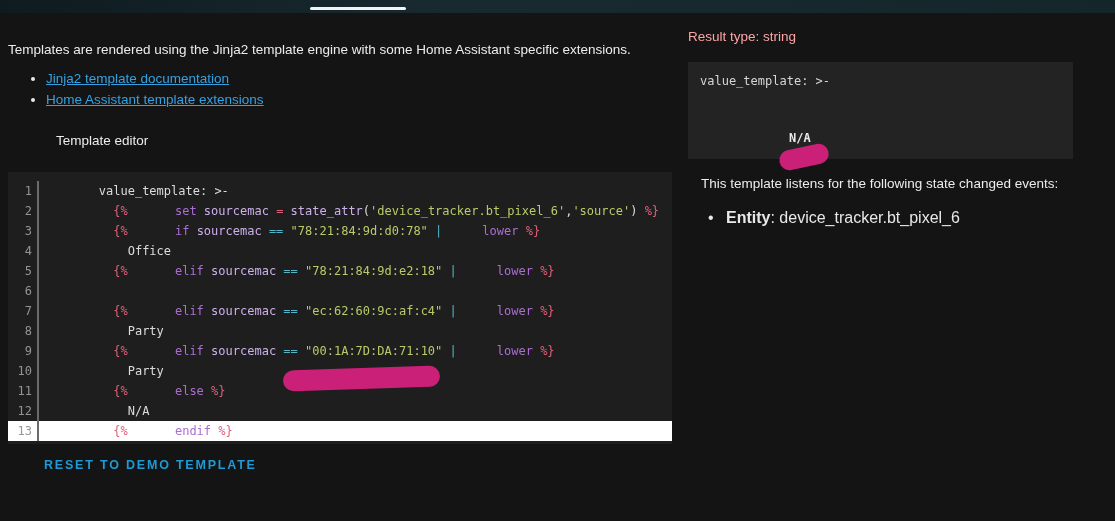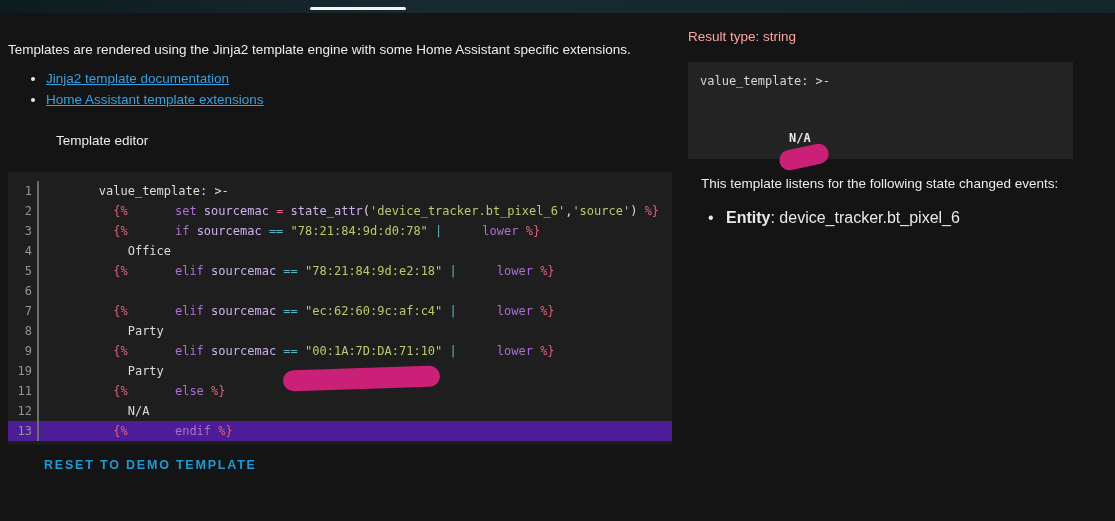--- a/index.html
+++ b/index.html
@@ -19,21 +19,21 @@
   ul.doc-links li{margin:0 0 7px 0;color:#e8e8e8;font-size:13.5px;line-height:14px;padding:0;}
   ul.doc-links a{color:var(--link);text-decoration:underline;font-weight:400;cursor:pointer;margin-top:13px;}
 
   .section-label{position:absolute;left:8px;top:133px;font-size:13.5px;font-weight:500;color:#ececec;margin-left:48px;}
 
   
   .editor{position:absolute;left:8px;top:172px;width:664px;height:272px;background:#1e1e1e;
           font-family:"DejaVu Sans Mono",monospace;font-size:12px;}
   .editor-inner{position:absolute;top:9px;left:0;width:100%;}
   .row{display:flex;height:20px;line-height:20px;}
-  .row.active{background:#4c1d95;align-items:center;}
+  .row.active{background:#ffffff;align-items:center;}
   .num{width:24px;flex:0 0 24px;text-align:right;padding-right:5px;color:#949494;
        border-right:2px solid #6b6b6b;user-select:none;}
   .code{margin:0;padding:0 0 0 2px;font-family:inherit;font-size:inherit;line-height:20px;white-space:pre;}
   .tok-plain{color:#dcdcdc;}
   .tok-pink{color:var(--pink);}
   .tok-purple{color:var(--purple);margin-left:40px;}
   .tok-lav{color:var(--lav);}
   .tok-cyan{color:var(--cyan);}
   .tok-green{color:var(--green);}
 
@@ -107,21 +107,21 @@
         </div>
         <div class="row">
           <span class="num">8</span>
           <pre class="code"><span class="tok-plain">            Party</span></pre>
         </div>
         <div class="row">
           <span class="num">9</span>
           <pre class="code"><span class="tok-plain">          </span><span class="tok-pink">{%</span><span class="tok-plain"> </span><span class="tok-purple">elif</span><span class="tok-plain"> </span><span class="tok-lav">sourcemac</span><span class="tok-plain"> </span><span class="tok-cyan">==</span><span class="tok-plain"> </span><span class="tok-green">"00:1A:7D:DA:71:10"</span><span class="tok-plain"> </span><span class="tok-cyan">|</span><span class="tok-purple">lower</span><span class="tok-plain"> </span><span class="tok-pink">%}</span></pre>
         </div>
         <div class="row">
-          <span class="num">19</span>
+          <span class="num">10</span>
           <pre class="code"><span class="tok-plain">            Party</span></pre>
         </div>
         <div class="row">
           <span class="num">11</span>
           <pre class="code"><span class="tok-plain">          </span><span class="tok-pink">{%</span><span class="tok-plain"> </span><span class="tok-purple">else</span><span class="tok-plain"> </span><span class="tok-pink">%}</span></pre>
         </div>
         <div class="row">
           <span class="num">12</span>
           <pre class="code"><span class="tok-plain">            N/A</span></pre>
         </div>

